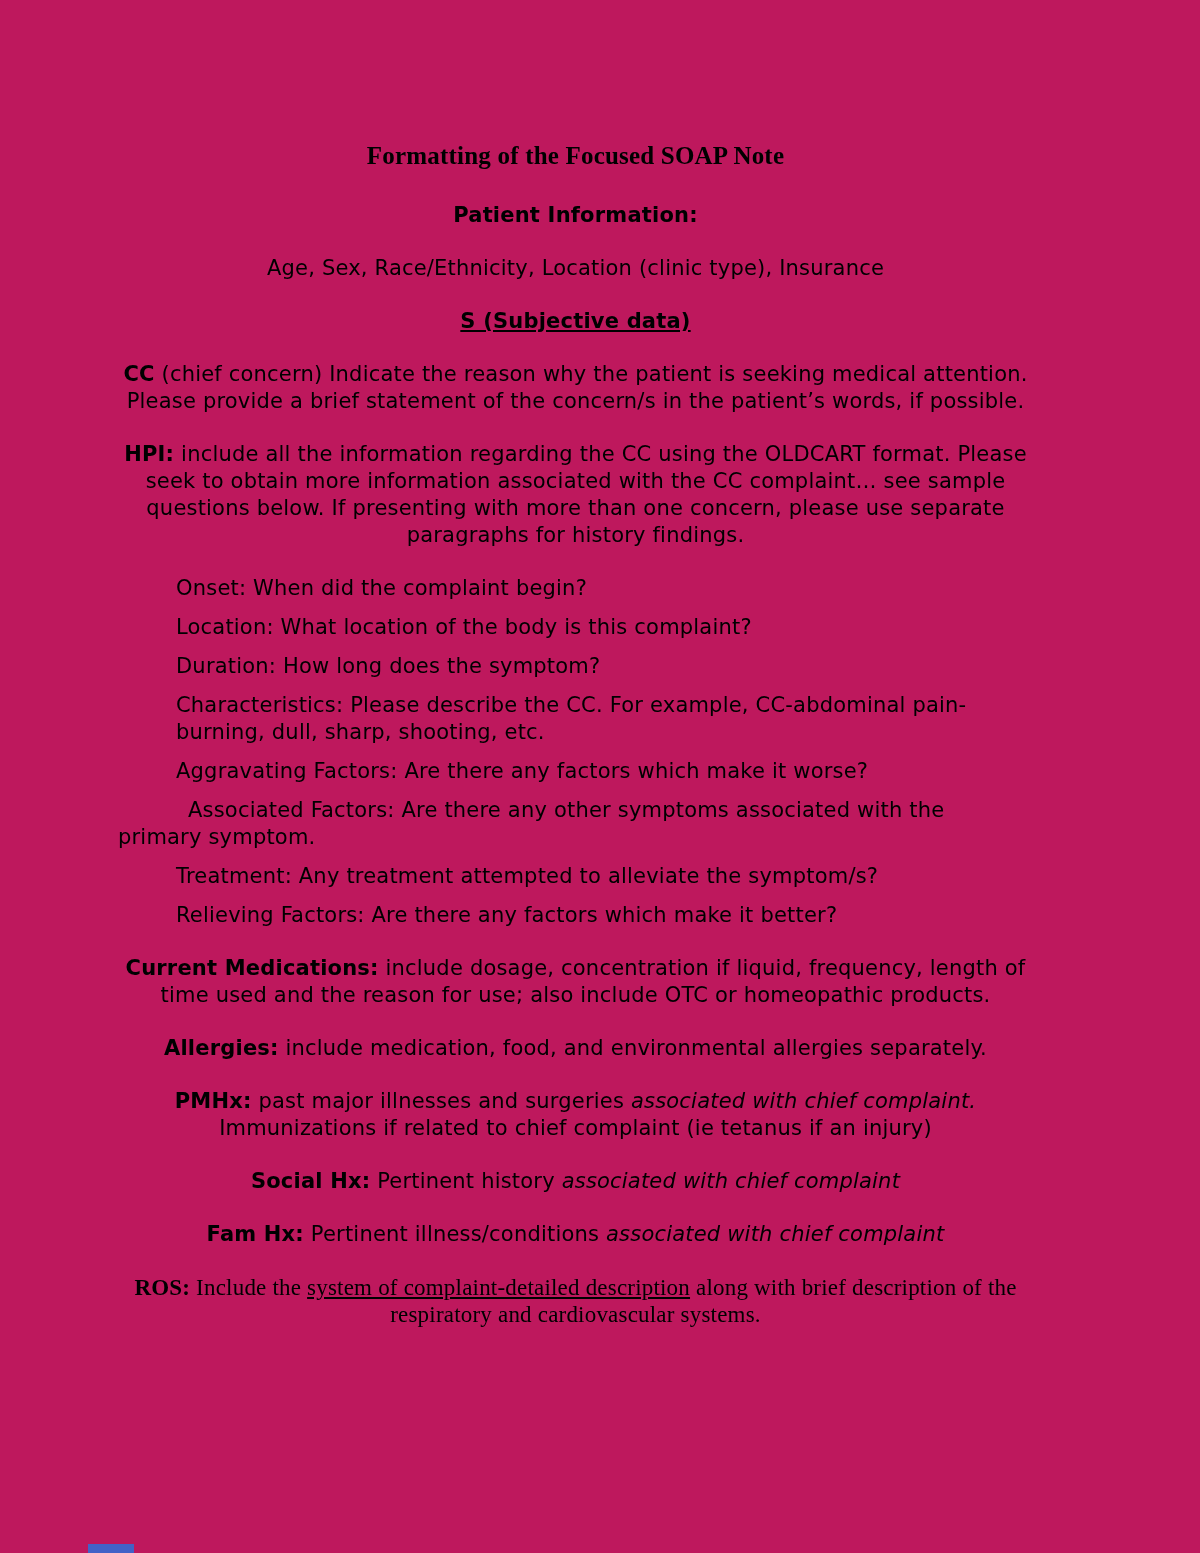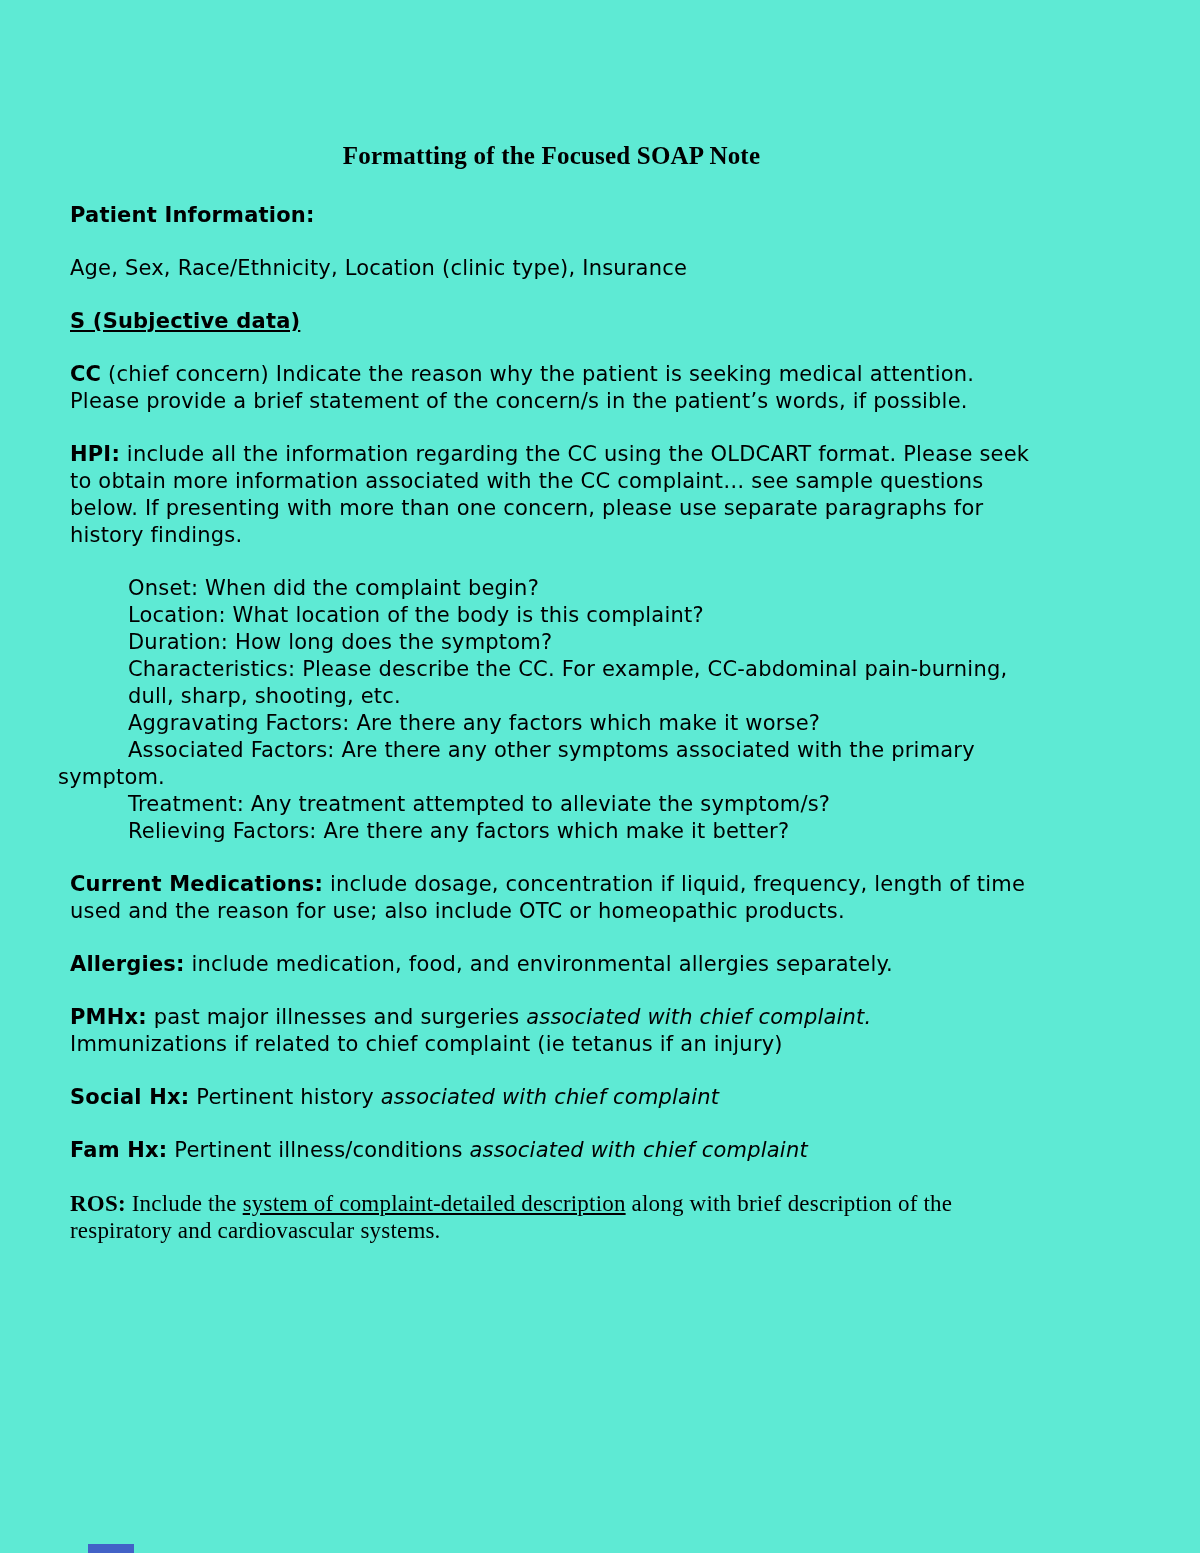--- a/index.html
+++ b/index.html
@@ -3,54 +3,55 @@
 <meta charset="utf-8">
 <style>
   * { margin: 0; padding: 0; box-sizing: border-box; }
   html, body { background: #ffffff; }
   body { width: 1200px; font-family: "DejaVu Sans", sans-serif; color: #000; }
 
   .page {
     position: relative;
     width: 1200px;
     height: 1553px;
-    background: #5eead4;
-    padding: 142px 155px 40px 58px;
+    background: #be185d;
+    padding: 142px 155px 40px 106px;
     font-size: 21px;
     overflow: hidden;
   }
 
   .doc-title {
     font-family: "Liberation Serif", serif;
     font-size: 25px;
     font-weight: bold;
     text-align: center;
     margin-bottom: 32px;
     letter-spacing: 0.2px;
   }
 
   p.para {
     line-height: 27px;
-    margin: 26px 12px;
+    margin: 26px 4px;
     letter-spacing: 0.2px;
+    text-align: center;
   }
 
   .bold { font-weight: bold; }
   .italic { font-style: italic; }
   .u { text-decoration: underline; }
 
   .section-heading {
     font-weight: bold;
     text-decoration: underline;
   }
 
   .oldcart-block { margin: 26px 0; }
   .oldcart-block p {
     line-height: 27px;
-    margin: 0;
+    margin: 12px;
     letter-spacing: 0.2px;
   }
   .oc-indent { margin-left: 70px !important; }
   .oc-hang { text-indent: 70px; }
 
   .ros-para {
     font-family: "Liberation Serif", serif;
     font-size: 23px;
     line-height: 30px;
     letter-spacing: 0;

